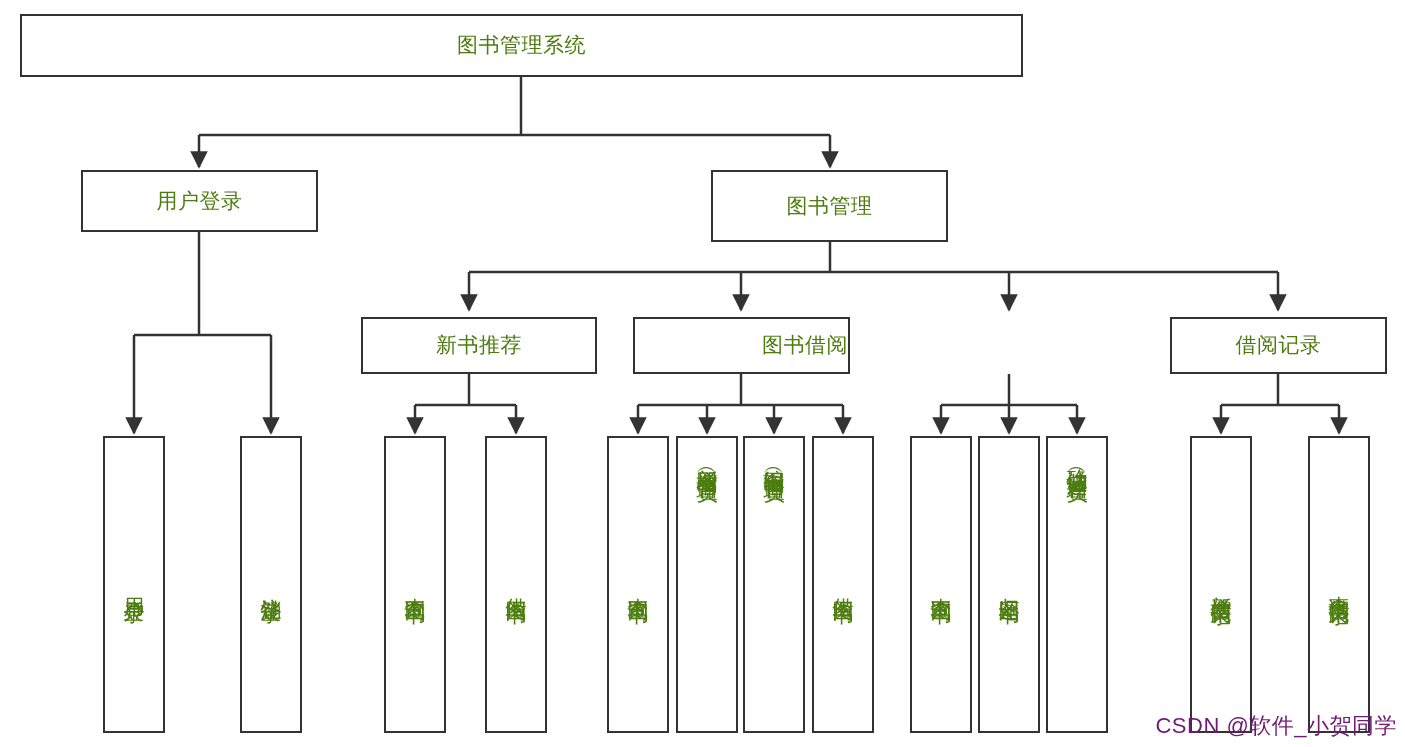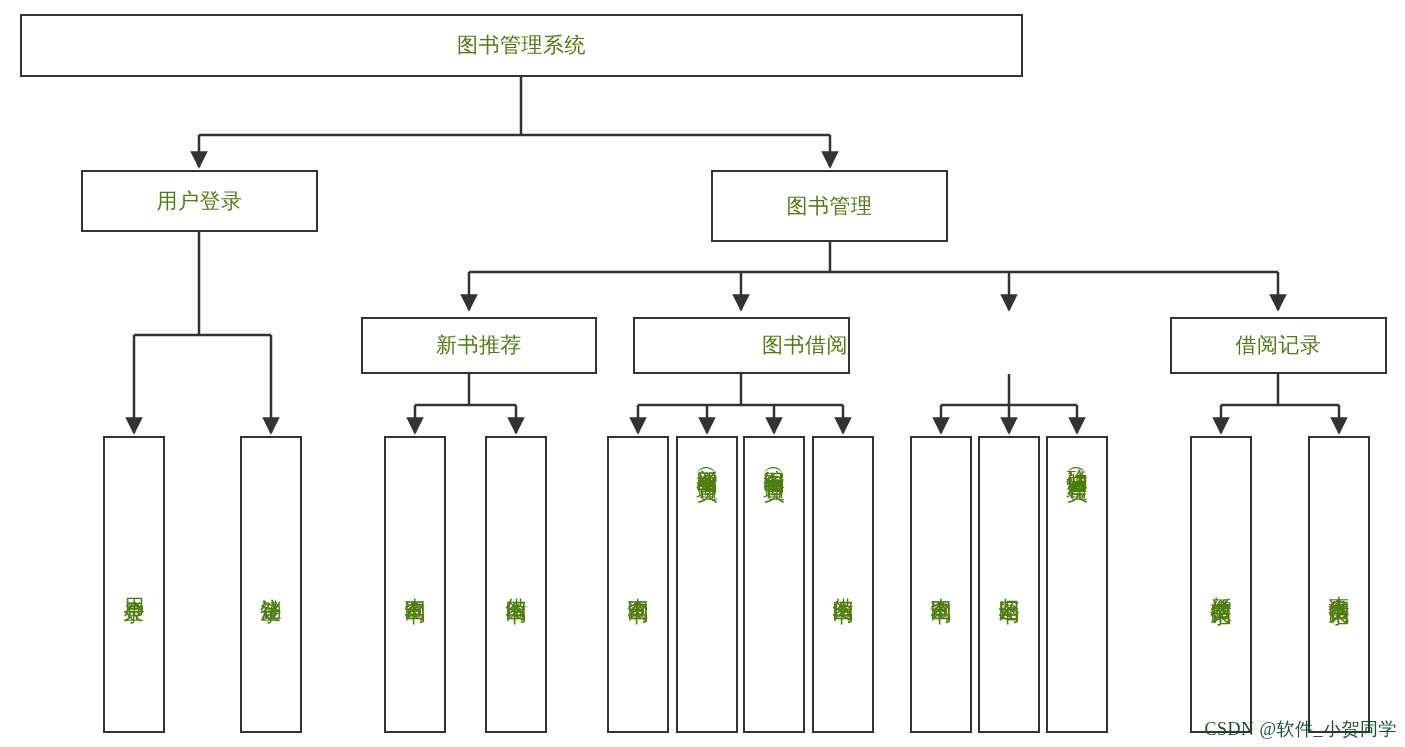--- a/index.html
+++ b/index.html
@@ -57,25 +57,25 @@
     white-space: nowrap;
   }
   .node.vert.centered {
     align-items: center;
     padding-top: 0;
   }
   .watermark {
     position: absolute;
     right: 8px;
     bottom: 6px;
-    font-size: 18px;
-    color: #14532d;
+    font-size: 22px;
+    color: #701a75;
     letter-spacing: 0.5px;
     white-space: nowrap;
-    font-family: Liberation Serif, serif;
+    font-family: Liberation Sans, sans-serif;
   }
 </style>
 </head>
 <body>
 
 <div id="canvas">
 
   <svg class="edges" viewBox="0 0 1405 747" xmlns="http://www.w3.org/2000/svg">
     <defs>
       <marker id="arrow" viewBox="0 0 10 10" refX="9" refY="5" markerWidth="7" markerHeight="7" orient="auto-start-reverse">

